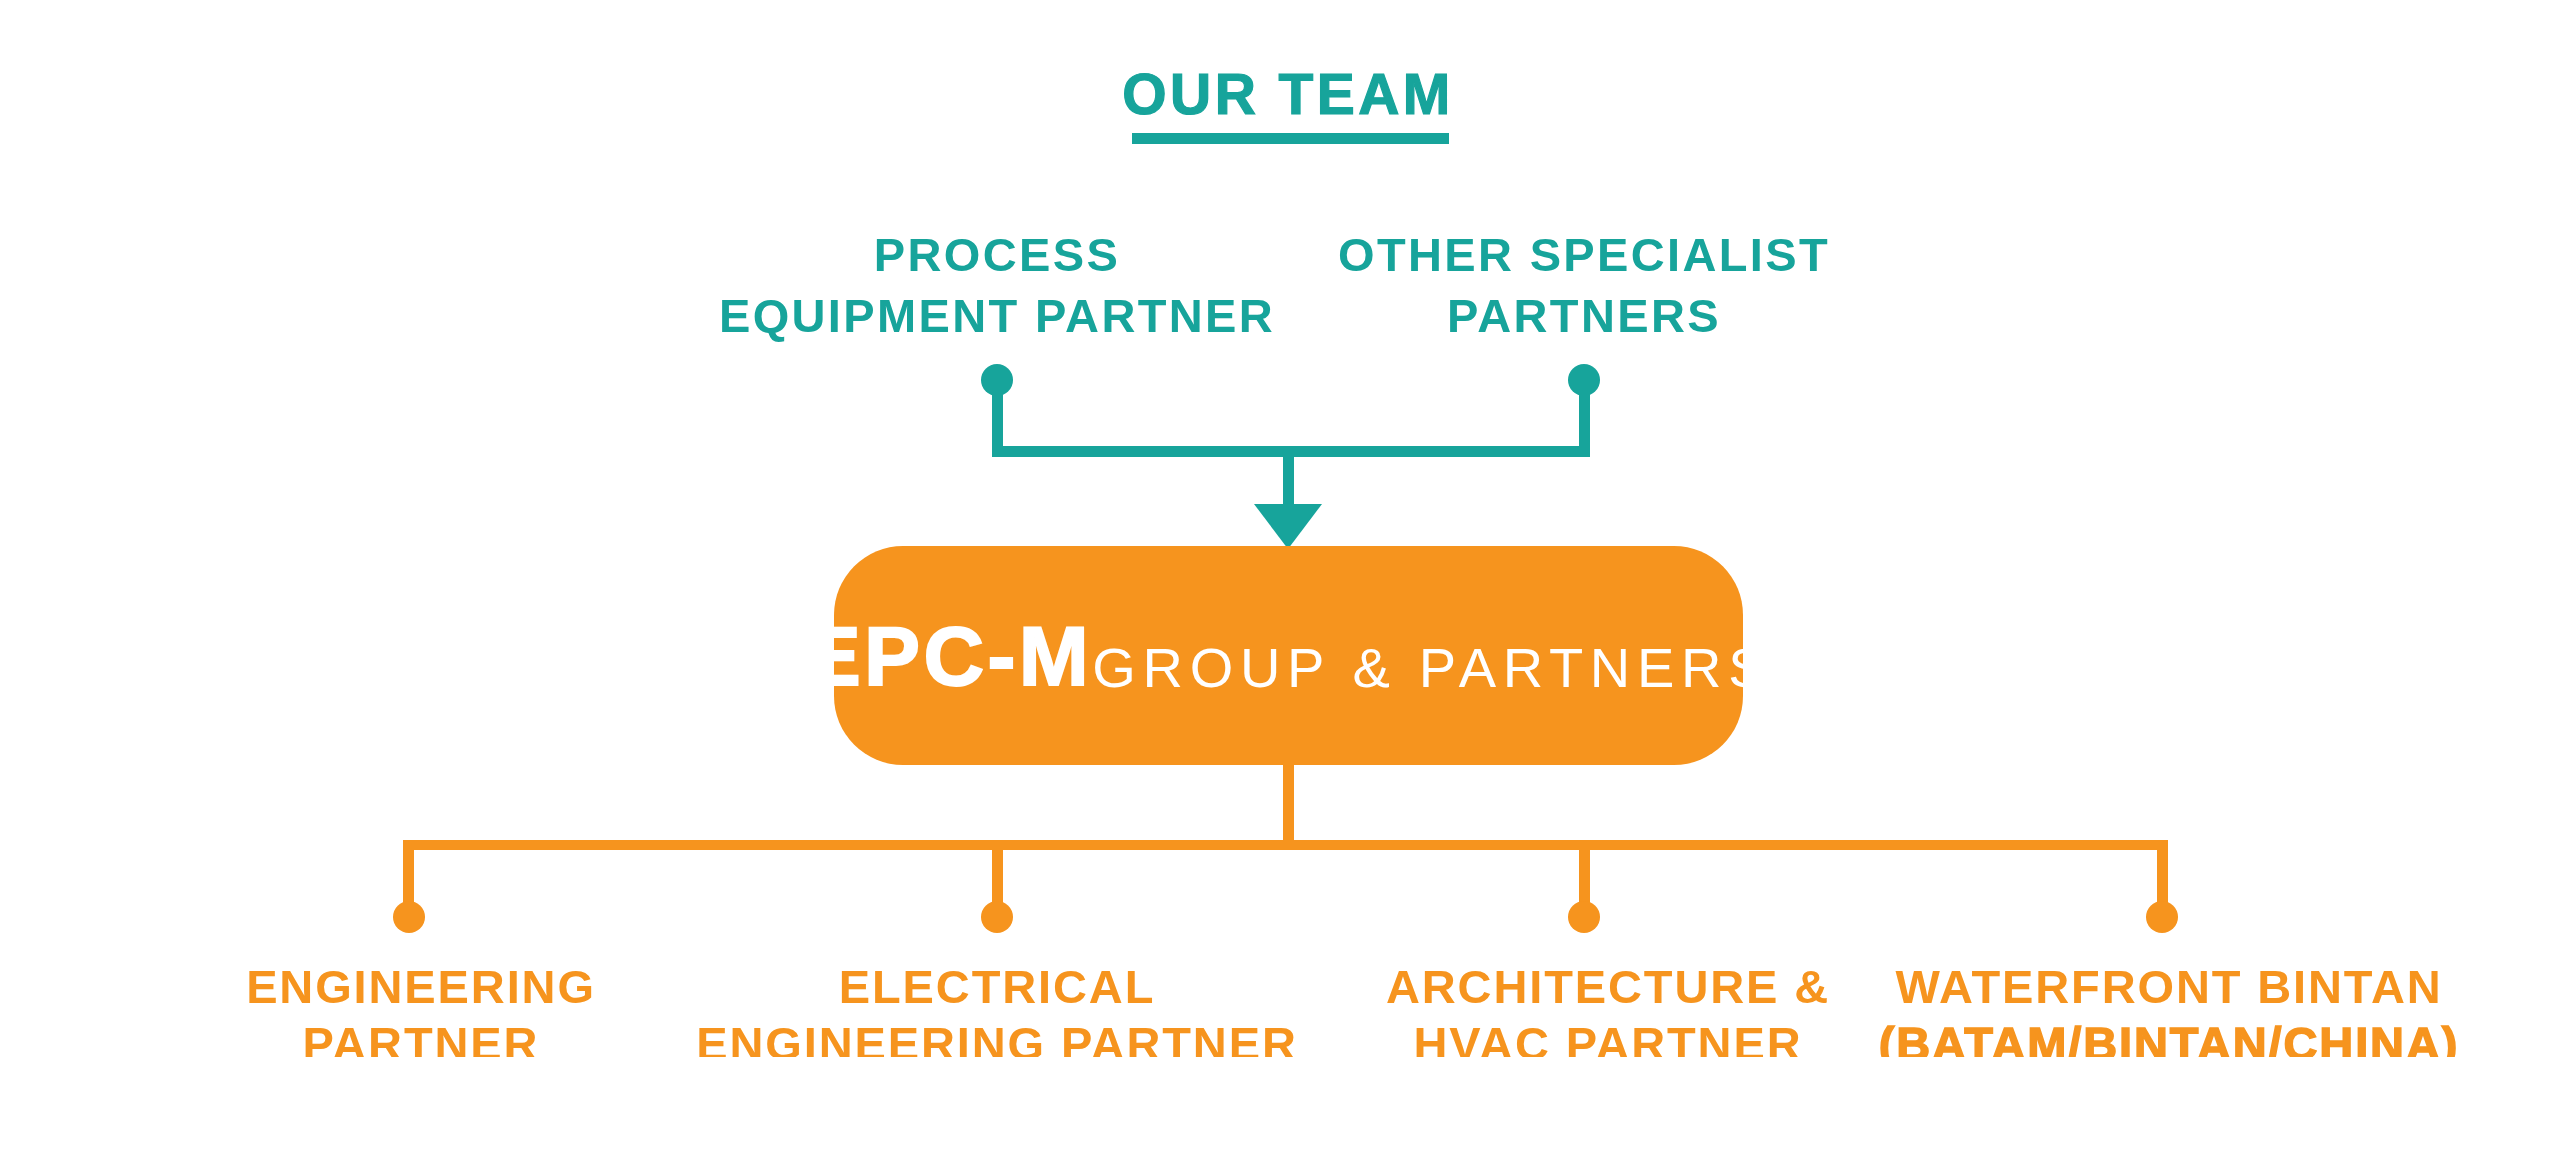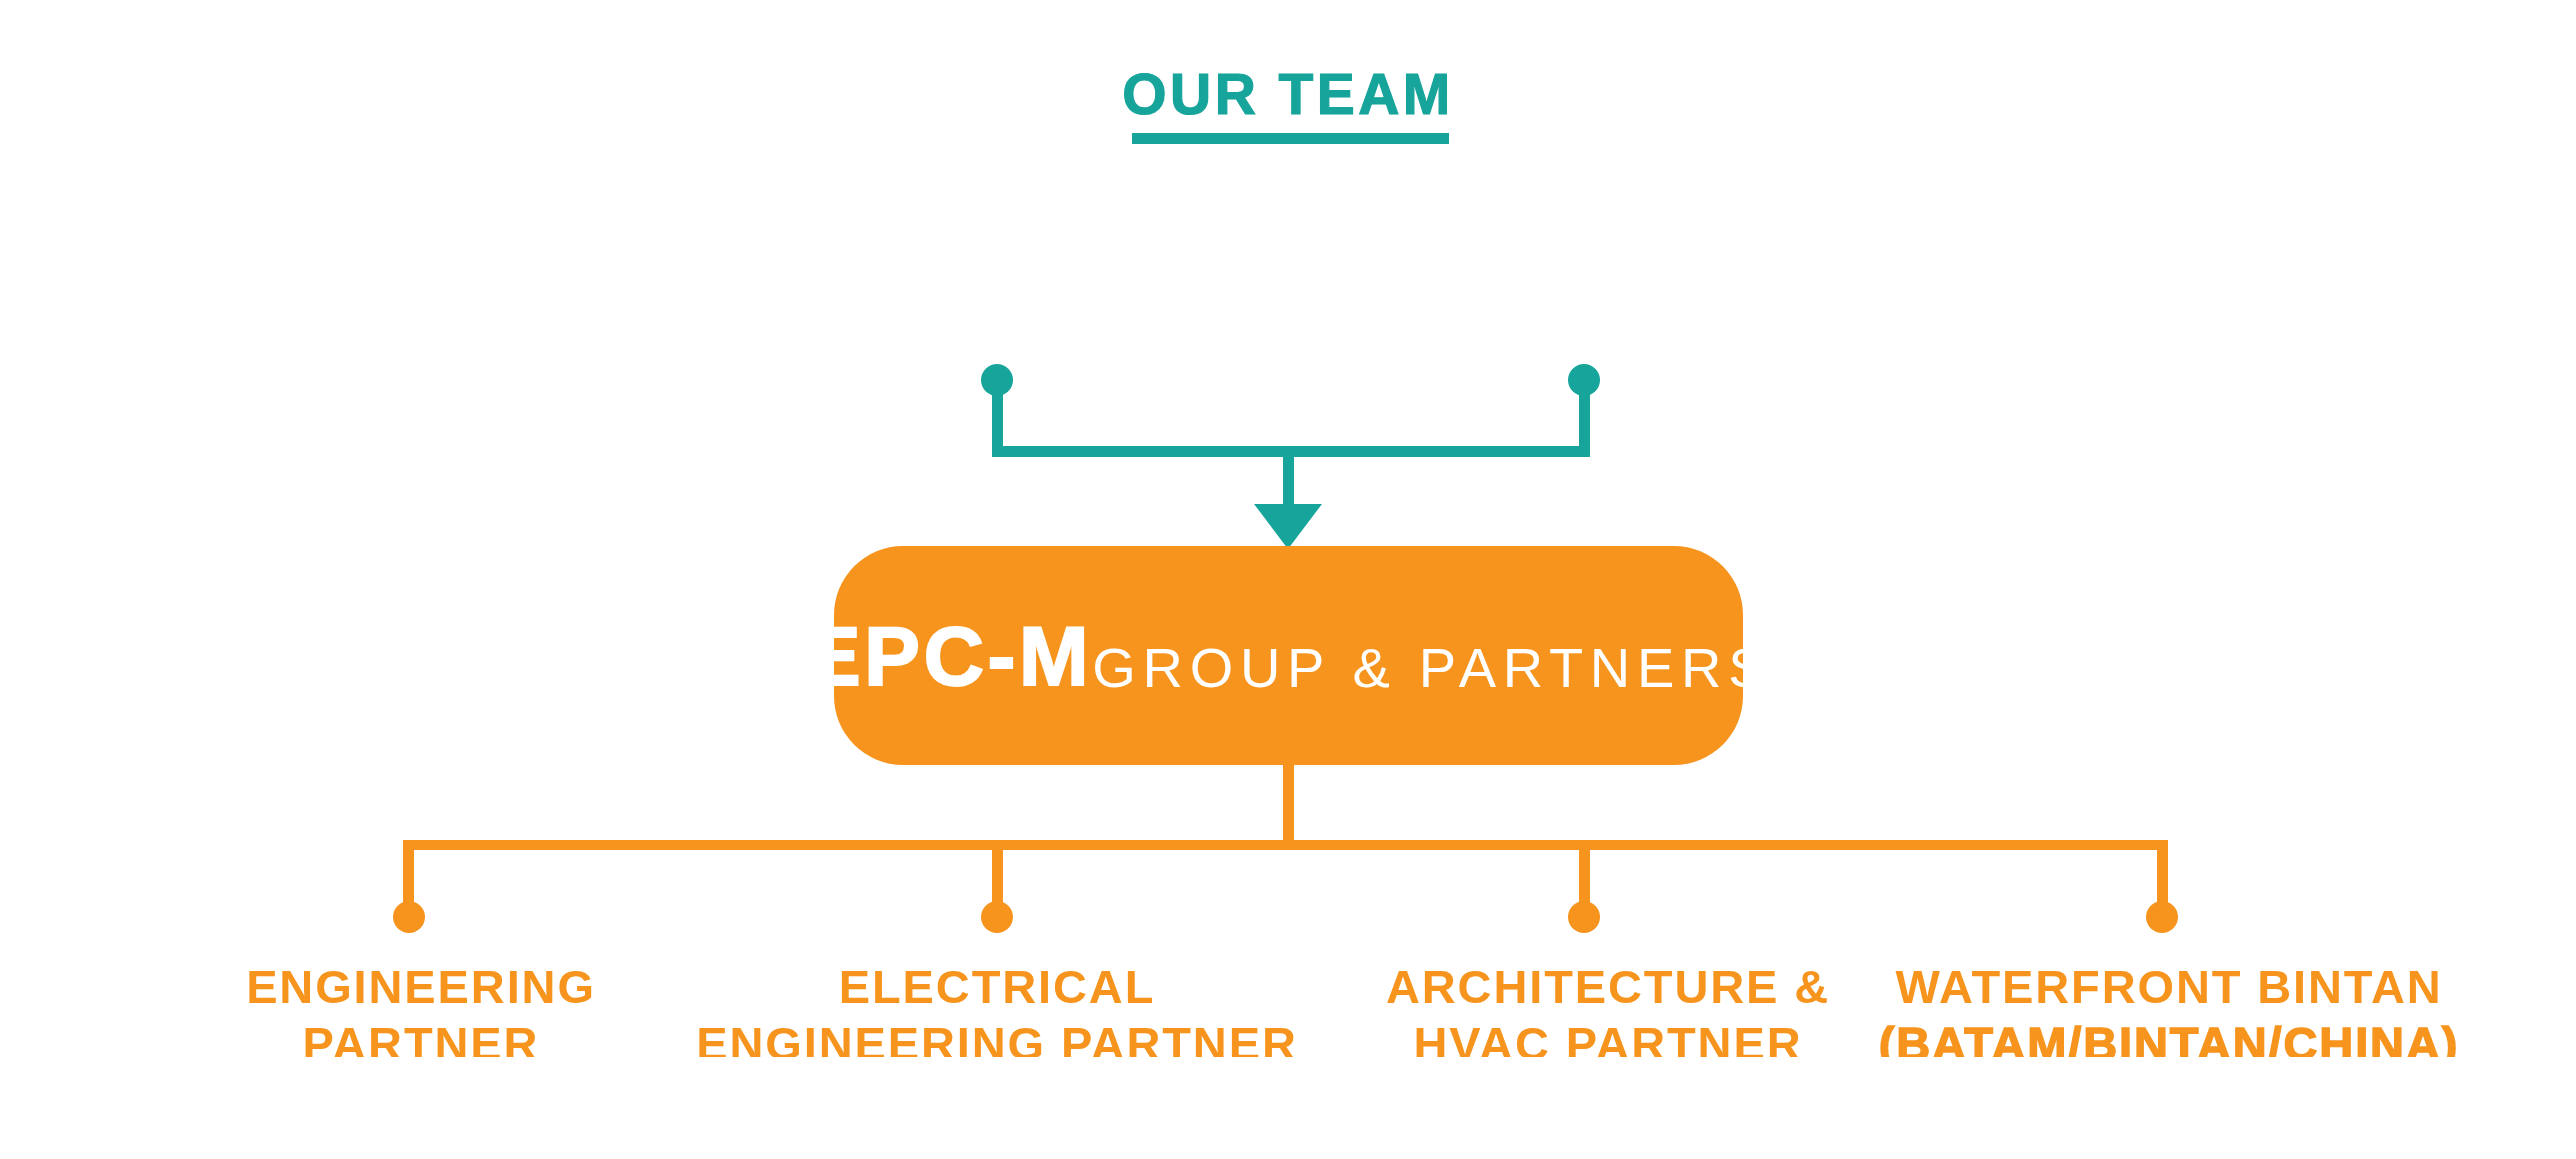--- a/index.html
+++ b/index.html
@@ -99,20 +99,28 @@
   }
 </style>
 </head>
 <body>
 
 <div class="canvas">
 
   <div class="abs title">OUR TEAM</div>
   <div class="abs title-underline"></div>
 
+  <div class="abs label top-label" style="left:657px">
+    <span class="line">PROCESS</span>
+    <span class="line">EQUIPMENT PARTNER</span>
+  </div>
+  <div class="abs label top-label" style="left:1244px">
+    <span class="line">OTHER SPECIALIST</span>
+    <span class="line">PARTNERS</span>
+  </div>
 
   <div class="abs dot teal-fill" style="left:981px; top:364px"></div>
   <div class="abs dot teal-fill" style="left:1568px; top:364px"></div>
   <div class="abs teal-fill" style="left:992px; top:380px; width:11px; height:77px"></div>
   <div class="abs teal-fill" style="left:1579px; top:380px; width:11px; height:77px"></div>
   <div class="abs teal-fill" style="left:992px; top:446px; width:598px; height:11px"></div>
   <div class="abs teal-fill" style="left:1283px; top:457px; width:11px; height:49px"></div>
   <div class="abs arrow-head" style="left:1254px; top:504px"></div>
 
   <div class="abs center-box">

